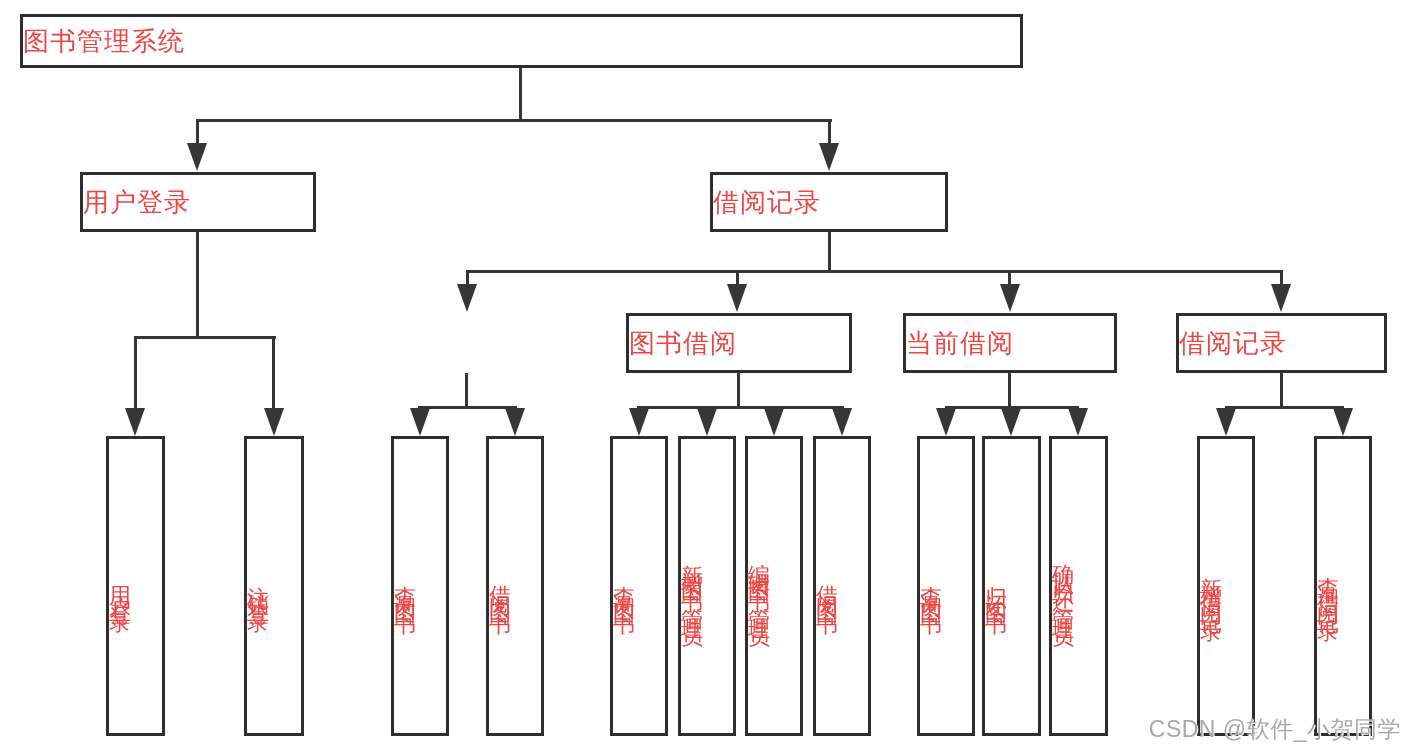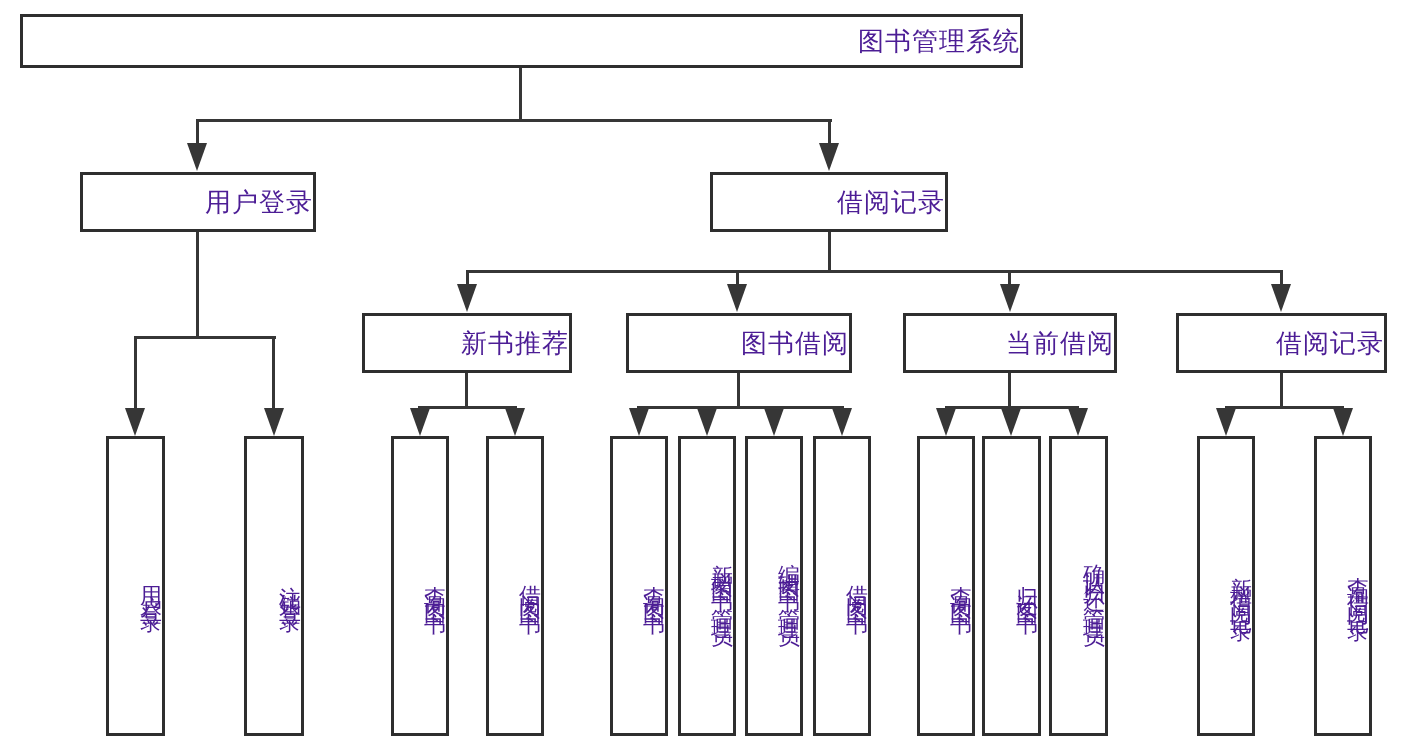--- a/index.html
+++ b/index.html
@@ -8,22 +8,22 @@
     width:1405px;height:747px;
     background:#ffffff;
     font-family:"Liberation Sans","DejaVu Sans",sans-serif;
     overflow:hidden;
   }
   .box{
     position:absolute;
     box-sizing:border-box;
     border:3px solid #2e2e2e;
     background:#ffffff;
-    display:flex;align-items:center;justify-content:flex-end;
-    color:#4c1d95;
+    display:flex;align-items:center;justify-content:flex-start;
+    color:#ef4444;
     font-size:26px;
     letter-spacing:1px;
     white-space:nowrap;
   }
   .leaf{
     font-size:22px;
     letter-spacing:0;
   }
   .leaf .vtext{
     writing-mode:vertical-rl;
@@ -85,23 +85,20 @@
   <div class="hline" style="left:466px;top:270px;width:816px;"></div>
   <div class="vline" style="left:466px;top:270px;height:18px;"></div>
   <div class="arrow" style="left:457px;top:284px;"></div>
   <div class="vline" style="left:736px;top:270px;height:18px;"></div>
   <div class="arrow" style="left:727px;top:284px;"></div>
   <div class="vline" style="left:1008px;top:270px;height:18px;"></div>
   <div class="arrow" style="left:1000px;top:284px;"></div>
   <div class="vline" style="left:1280px;top:270px;height:18px;"></div>
   <div class="arrow" style="left:1271px;top:284px;"></div>
 
-  <div class="box" style="left:362px;top:313px;width:210px;height:60px;">
-    <span>新书推荐</span>
-  </div>
   <div class="box" style="left:903px;top:313px;width:214px;height:60px;">
     <span>当前借阅</span>
   </div>
   <div class="box" style="left:626px;top:313px;width:226px;height:60px;">
     <span>图书借阅</span>
   </div>
   <div class="box" style="left:1176px;top:313px;width:211px;height:60px;">
     <span>借阅记录</span>
   </div>
 
@@ -165,14 +162,15 @@
     <span class="vtext">确认归还（管理员）</span>
   </div>
 
   <div class="box leaf" style="left:1197px;top:436px;width:58px;height:300px;">
     <span class="vtext">新增借阅记录</span>
   </div>
   <div class="box leaf" style="left:1314px;top:436px;width:58px;height:300px;">
     <span class="vtext">查询借阅记录</span>
   </div>
 
+  <div class="watermark">CSDN @软件_小贺同学</div>
 
 </div>
 
 </body></html>

